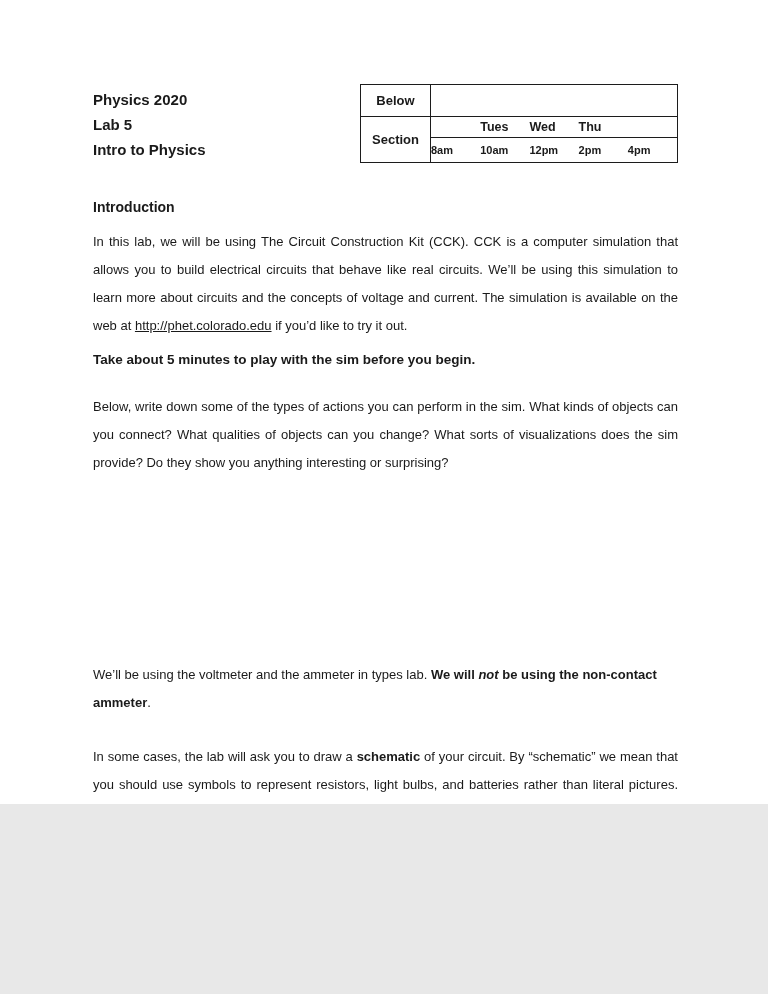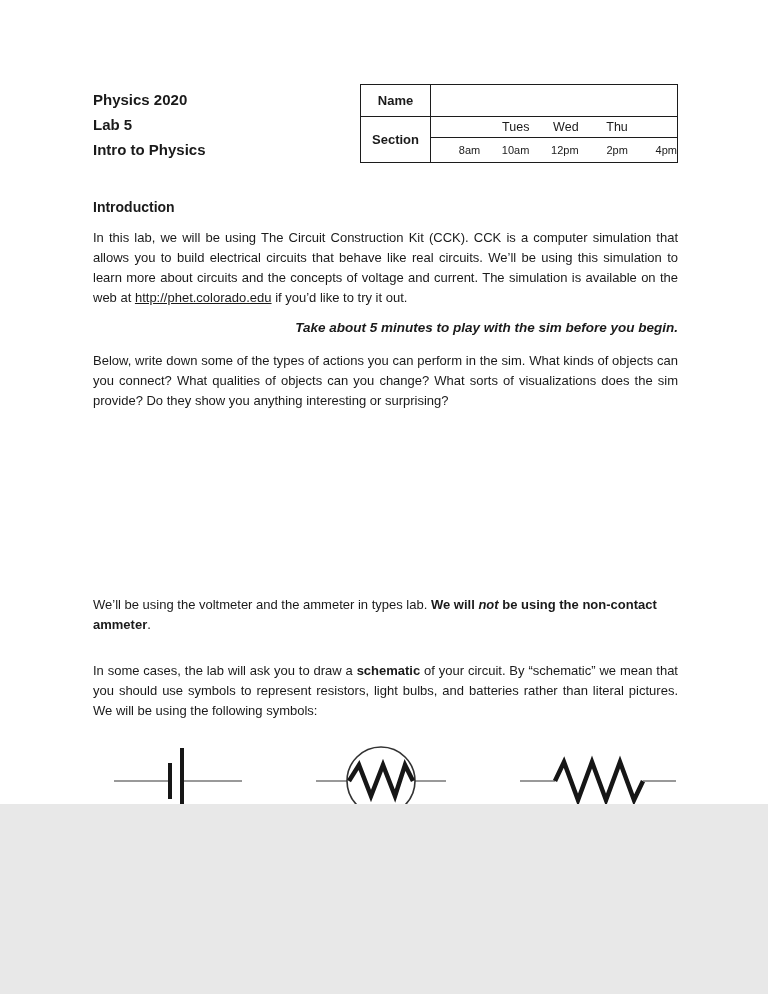--- a/index.html
+++ b/index.html
@@ -32,32 +32,32 @@
   .t-section-right { flex: 1; display: flex; flex-direction: column; }
   .t-days {
     flex: 1; display: grid; grid-template-columns: repeat(5, 1fr);
     align-items: center; border-bottom: 1.3px solid #1c1c1c;
     font-size: 12.5px;
   }
   .t-times {
     flex: 1.15; display: grid; grid-template-columns: repeat(5, 1fr);
     align-items: center; font-size: 11px;
   }
-  .t-days span, .t-times span { text-align: right; }
+  .t-days span, .t-times span { text-align: left; font-weight: bold; }
   
   .section-heading { margin-top: 36px; font-size: 14px; font-weight: 700; }
-  p.body { font-size: 13px; line-height: 20px; }
+  p.body { font-size: 13px; line-height: 28px; }
   .justify { text-align: justify; }
   .p1 { margin-top: 13px; }
   .callout {
     margin-top: 12px;
-    text-align: right;
-    font-size: 13.5px; font-weight: 700; font-style: italic;
+    text-align: left;
+    font-size: 13.5px; font-weight: 700; 
   }
-  .p2 { margin-top: 16px; }
+  .p2 { margin-top: 26px; }
   .answer-space { height: 184px; }
   .p4 { margin-top: 26px; }
   .doc-link { color: inherit; text-decoration: underline; cursor: pointer; }
   b { font-weight: 700; }
   
   .symbols-row { margin-top: 16px; display: flex; }
   .symbol-col { display: flex; flex-direction: column; align-items: center; }
   .col-battery  { width: 170px; }
   .col-bulb     { width: 235px; }
   .col-resistor { width: 180px; align-items: flex-end; }
@@ -71,21 +71,21 @@
 
   <div class="header-row">
     <div class="title-block">
       <div>Physics 2020</div>
       <div>Lab 5</div>
       <div>Intro to Physics</div>
     </div>
 
     <div class="info-table">
       <div class="t-row t-row-name">
-        <div class="t-label">Name</div>
+        <div class="t-label">Below</div>
         <div class="t-value"></div>
       </div>
       <div class="t-row t-row-section">
         <div class="t-label">Section</div>
         <div class="t-section-right">
           <div class="t-days">
             <span></span>
             <span>Tues</span>
             <span>Wed</span>
             <span>Thu</span>

